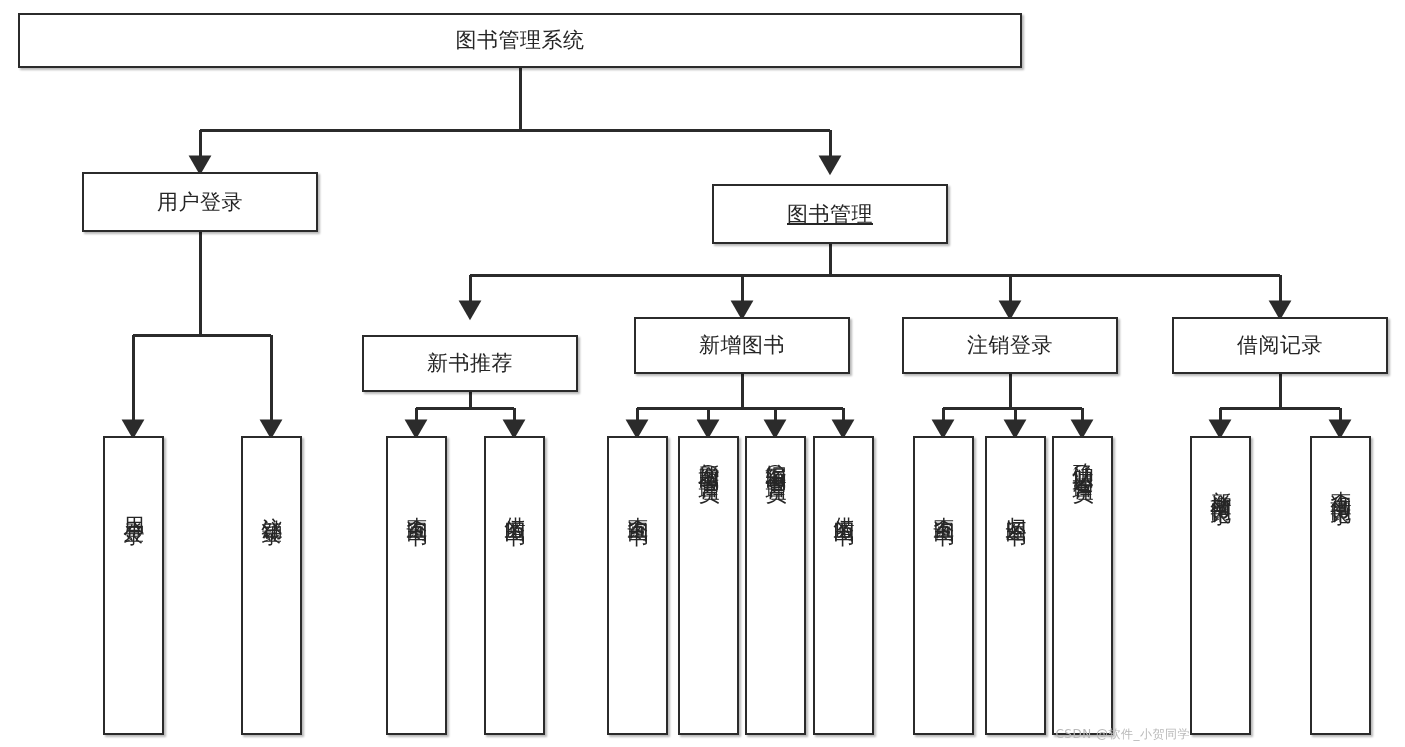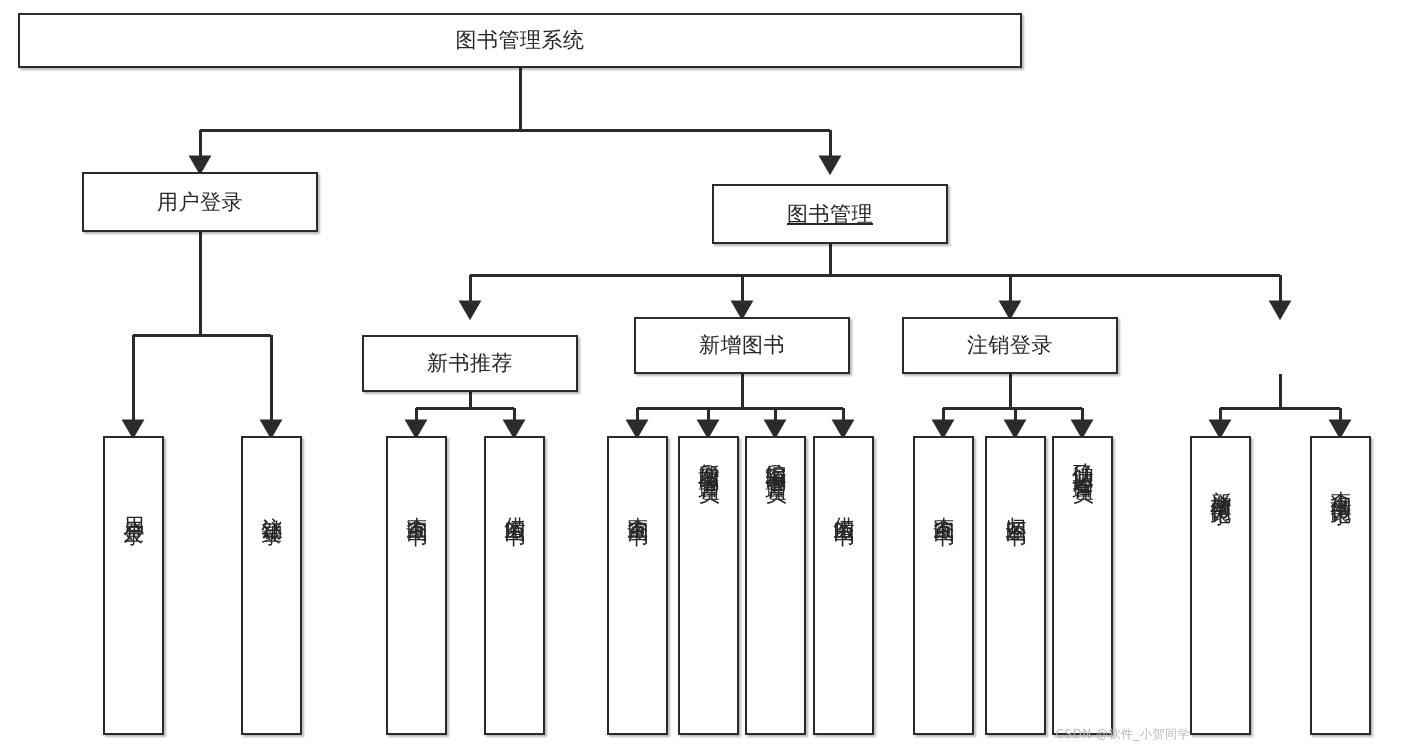--- a/index.html
+++ b/index.html
@@ -142,20 +142,23 @@
 
   <div class="node" id="node-l3-0" style="left: 362px; top: 335px; width: 216px; height: 57px;">
     <span class="label">新书推荐</span>
   </div>
   <div class="node" id="node-l3-1" style="left: 634px; top: 317px; width: 216px; height: 57px;">
     <span class="label">新增图书</span>
   </div>
   <div class="node" id="node-l3-2" style="left: 902px; top: 317px; width: 216px; height: 57px;">
     <span class="label">注销登录</span>
   </div>
+  <div class="node" id="node-l3-3" style="left: 1172px; top: 317px; width: 216px; height: 57px;">
+    <span class="label">借阅记录</span>
+  </div>
 
   <div class="node vertical mid" id="node-leaf-0" style="left: 103px; top: 436px; width: 61px; height: 299px;">
     <span class="label">用户登录</span>
   </div>
   <div class="node vertical mid" id="node-leaf-1" style="left: 241px; top: 436px; width: 61px; height: 299px;">
     <span class="label">注销登录</span>
   </div>
   <div class="node vertical mid" id="node-leaf-2" style="left: 386px; top: 436px; width: 61px; height: 299px;">
     <span class="label">查询图书</span>
   </div>

